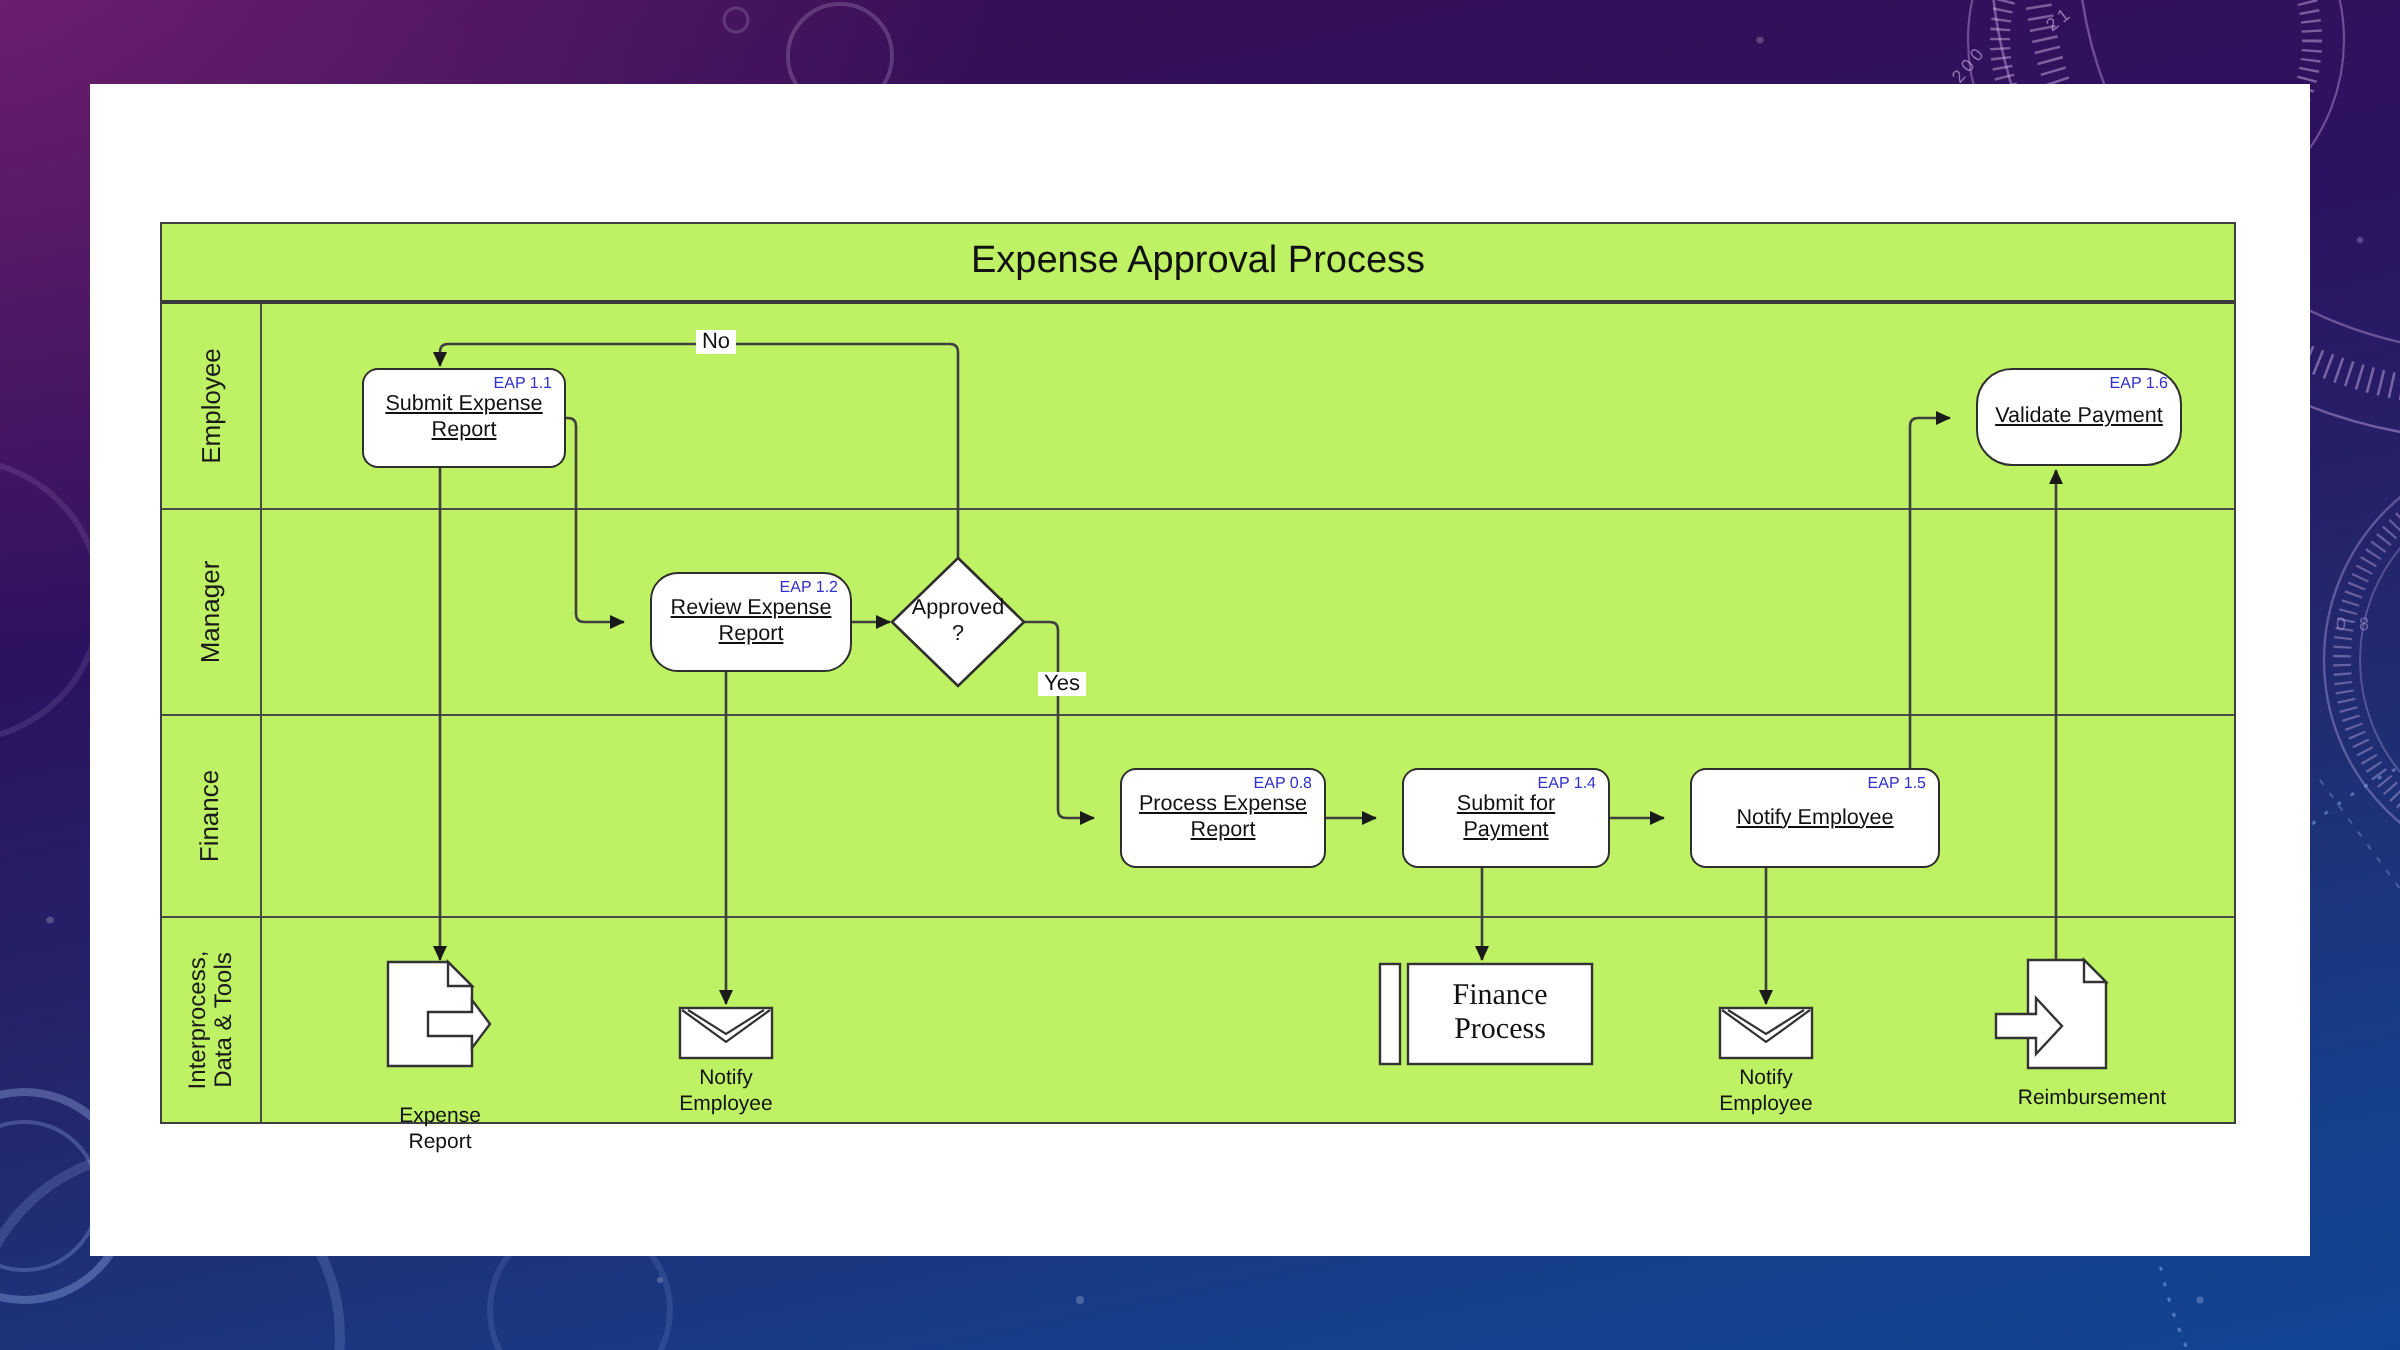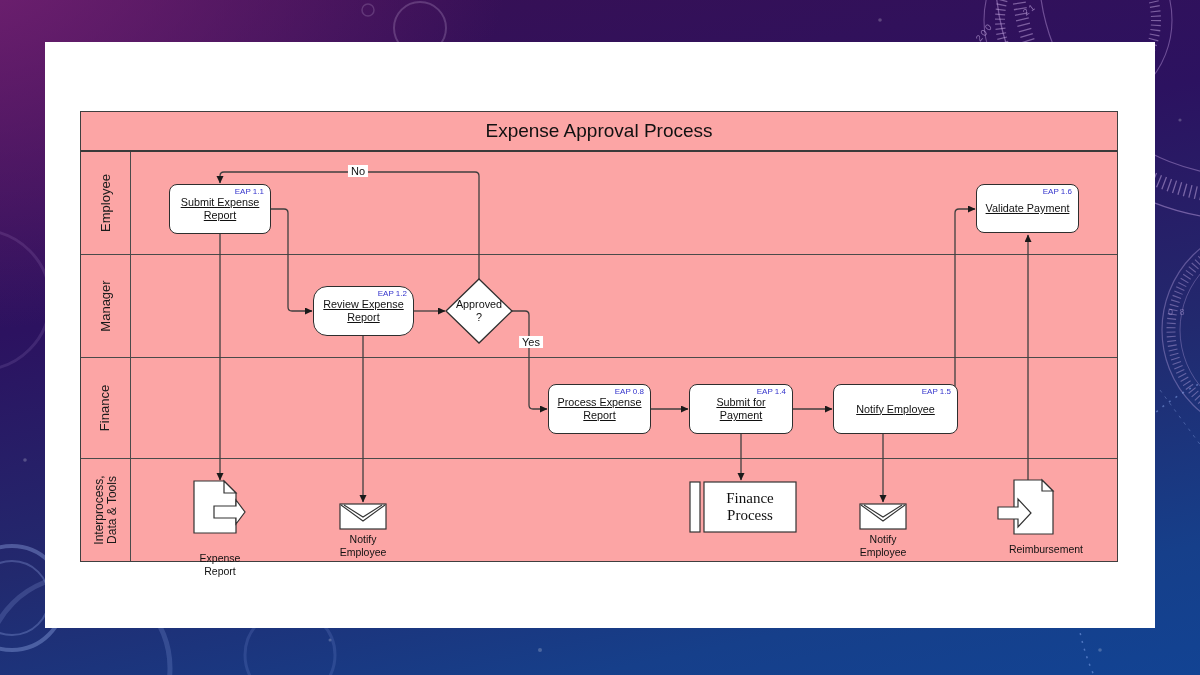--- a/index.html
+++ b/index.html
@@ -6,33 +6,33 @@
   #screen{
     position:relative;width:1200px;height:675px;overflow:hidden;
     font-family:"Liberation Sans", sans-serif;
     background-image:
       radial-gradient(ellipse 900px 620px at -4% -8%, rgba(118,34,116,0.95), rgba(118,34,116,0) 62%),
       linear-gradient(168deg, #3a0f52 0%, #2c1260 36%, #22296e 62%, #163f8a 86%, #124393 100%);
   }
   #bgdecor{position:absolute;left:0;top:0;pointer-events:none;}
   .decor-num{fill:rgba(222,195,250,0.55);font-size:9px;font-family:"Liberation Sans",sans-serif;letter-spacing:2px;}
   .slide{position:absolute;left:45px;top:42px;width:1110px;height:586px;background:#ffffff;}
-  .diagram{position:absolute;left:35px;top:69px;width:1036px;height:449px;border:1.5px solid #3f3f3f;background:#fca5a5;}
+  .diagram{position:absolute;left:35px;top:69px;width:1036px;height:449px;border:1.5px solid #3f3f3f;background:#bef264;}
   .title-row{position:absolute;left:0;top:0;width:100%;height:40px;box-sizing:border-box;
     border-bottom:2px solid #3a3a3a;display:flex;align-items:center;justify-content:center;}
   .title-row span{font-size:19px;color:#111;}
   .lane{position:absolute;left:0;width:100%;box-sizing:border-box;border-bottom:1.5px solid #4a4a4a;}
   .lane.last{border-bottom:none;}
   .lane-label{position:absolute;left:0;top:0;bottom:0;width:50px;box-sizing:border-box;
     border-right:1.2px solid #4a4a4a;display:flex;align-items:center;justify-content:center;}
   .lane-label span{transform:rotate(-90deg);white-space:pre-line;text-align:center;
     font-size:13px;line-height:14px;color:#1a1a1a;}
   .lane-label.small span{font-size:12px;line-height:13px;}
   svg.connectors{position:absolute;left:0;top:0;}
-  .task{position:absolute;background:#fff;border:1.3px solid #2e2e2e;border-radius:8px;box-sizing:border-box;}
+  .task{position:absolute;background:#fff;border:1.3px solid #2e2e2e;border-radius:8px;box-sizing:border-box;margin-left:12px;}
   .task .code{position:absolute;top:2px;right:6px;font-size:8px;color:#3333cc;}
   .task .tlabel{position:absolute;left:0;top:0;right:0;bottom:0;display:flex;align-items:center;
     justify-content:center;text-align:center;font-size:10.8px;line-height:13px;color:#111;padding:0 4px;text-decoration:underline;}
   .gateway-label{position:absolute;left:398px;top:186px;transform:translateX(-50%);width:70px;
     white-space:pre-line;text-align:center;font-size:10.8px;line-height:13px;color:#111;}
   .edge-label{position:absolute;transform:translateX(-50%);background:#fff;padding:0 3px;
     font-size:11px;color:#111;}
   .caption{position:absolute;transform:translateX(-50%);text-align:center;
     font-size:10.5px;line-height:13px;color:#111;}
   .fp-label{position:absolute;left:623px;top:370px;width:92px;height:50px;display:flex;
@@ -182,21 +182,21 @@
         <span class="tlabel">Process Expense Report</span>
       </div>
       <div class="task" style="left:608px;top:272px;width:104px;height:50px;">
         <span class="code">EAP 1.4</span>
         <span class="tlabel">Submit for Payment</span>
       </div>
       <div class="task" style="left:752px;top:272px;width:125px;height:50px;">
         <span class="code">EAP 1.5</span>
         <span class="tlabel">Notify Employee</span>
       </div>
-      <div class="task" style="left:895px;top:72px;width:103px;height:49px;">
+      <div class="task" style="left:895px;top:72px;width:103px;height:49px;border-radius:18px;">
         <span class="code">EAP 1.6</span>
         <span class="tlabel">Validate Payment</span>
       </div>
 
       <div class="gateway-label">Approved
 ?</div>
       <div class="edge-label" style="left:277px;top:53px;">No</div>
       <div class="edge-label" style="left:450px;top:224px;">Yes</div>
 
       <div class="caption" style="left:139px;top:440px;width:64px;">Expense Report</div>

